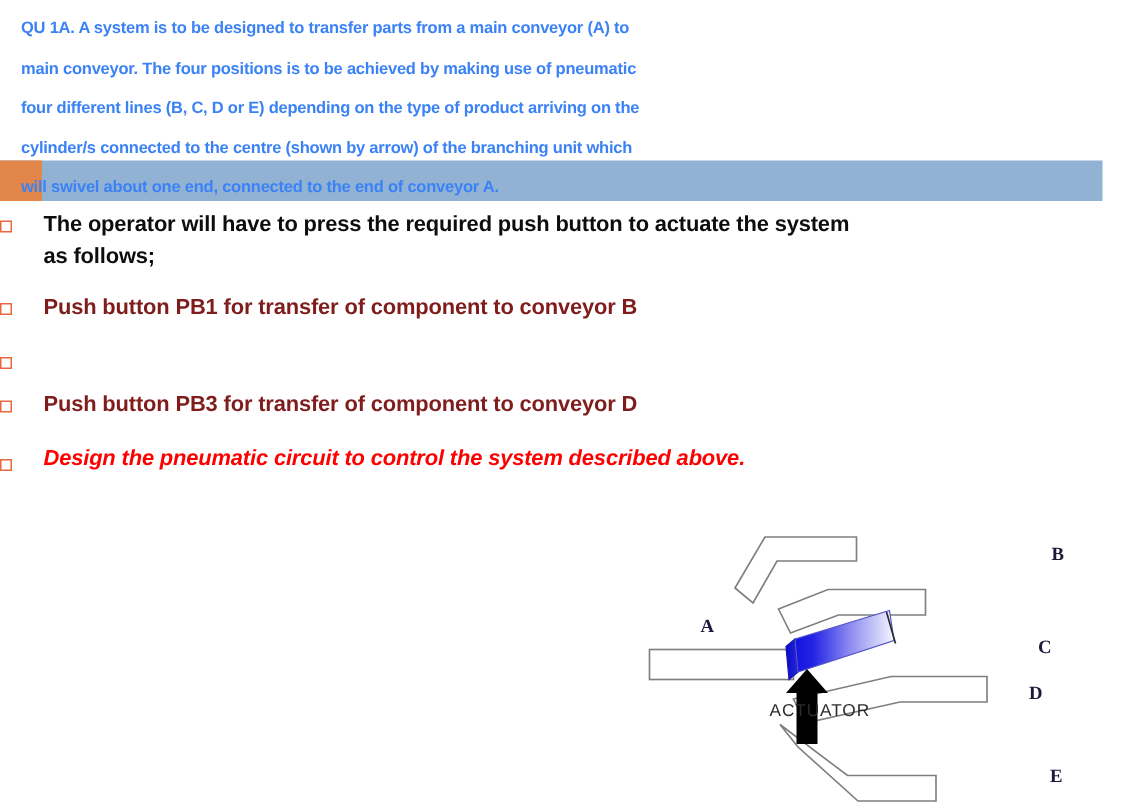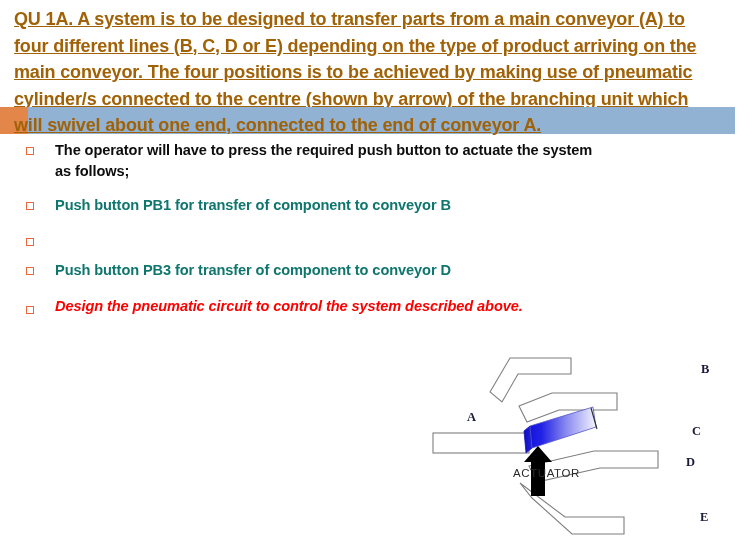--- a/index.html
+++ b/index.html
@@ -26,27 +26,26 @@
   
   .heading-block {
     position: absolute;
     left: 0px;
     top: 0px;
     width: 752px;
     padding: 6px 14px 0 14px;
     box-sizing: border-box;
   }
   .heading-line {
-    font-size: 18px;
+    font-size: 11px;
     font-weight: bold;
-    color: #a16207;
+    color: #3b82f6;
     line-height: 26.5px;
     letter-spacing: -0.15px;
     white-space: nowrap;
-    text-decoration: underline;
   }
   .heading-line.last {
     position: relative;
     z-index: 3;
   }
 
   
   .highlight-band {
     position: absolute;
     left: 0px;
@@ -62,25 +61,25 @@
     top: 107px;
     width: 28px;
     height: 27px;
     background: #e3864a;
     z-index: 2;
   }
 
   
   .bullet-list {
     position: absolute;
-    left: 12px;
+    left: 0px;
     top: 140px;
     width: 655px;
     box-sizing: border-box;
-    padding: 0 10px 0 14px;
+    padding: 0 10px 0 0;
   }
   .bullet-item {
     display: flex;
     align-items: flex-start;
     margin-bottom: 10.5px;
   }
   .bullet-marker {
     flex: 0 0 auto;
     width: 8px;
     height: 8px;
@@ -91,21 +90,21 @@
     box-sizing: border-box;
   }
   .bullet-text {
     font-size: 14.6px;
     font-weight: bold;
     line-height: 21px;
     color: #0d0d0d;
     letter-spacing: -0.1px;
   }
   .bullet-text.red {
-    color: #0f766e;
+    color: #7f1d1d;
     text-align: center;
   }
   .bullet-text.red-italic {
     color: #fe0000;
     font-style: italic;
   }
   .item-intro { margin-bottom: 13px; }
   .item-pb    { margin-bottom: 14.5px; }
   .item-design{ margin-bottom: 0px; align-items: center; }
 
@@ -122,22 +121,22 @@
 </head>
 <body>
 
 <div id="slide">
 
   <div class="highlight-band"></div>
   <div class="accent-tab"></div>
 
   <div class="heading-block">
     <div class="heading-line">QU 1A.  A system is to be designed to transfer parts from a main conveyor (A) to</div>
+    <div class="heading-line">main conveyor. The four positions is to be achieved by making use of pneumatic</div>
     <div class="heading-line">four different lines (B, C, D or E) depending on the type of product arriving on the</div>
-    <div class="heading-line">main conveyor. The four positions is to be achieved by making use of pneumatic</div>
     <div class="heading-line">cylinder/s connected to the centre (shown by arrow) of the branching unit which</div>
     <div class="heading-line last">will swivel  about one end, connected to the end of conveyor A.</div>
   </div>
 
   <div class="bullet-list">
 
     <div class="bullet-item item-intro">
       <span class="bullet-marker"></span>
       <span class="bullet-text">
         <span>The operator will have to press the required push button to actuate the system</span><br>

